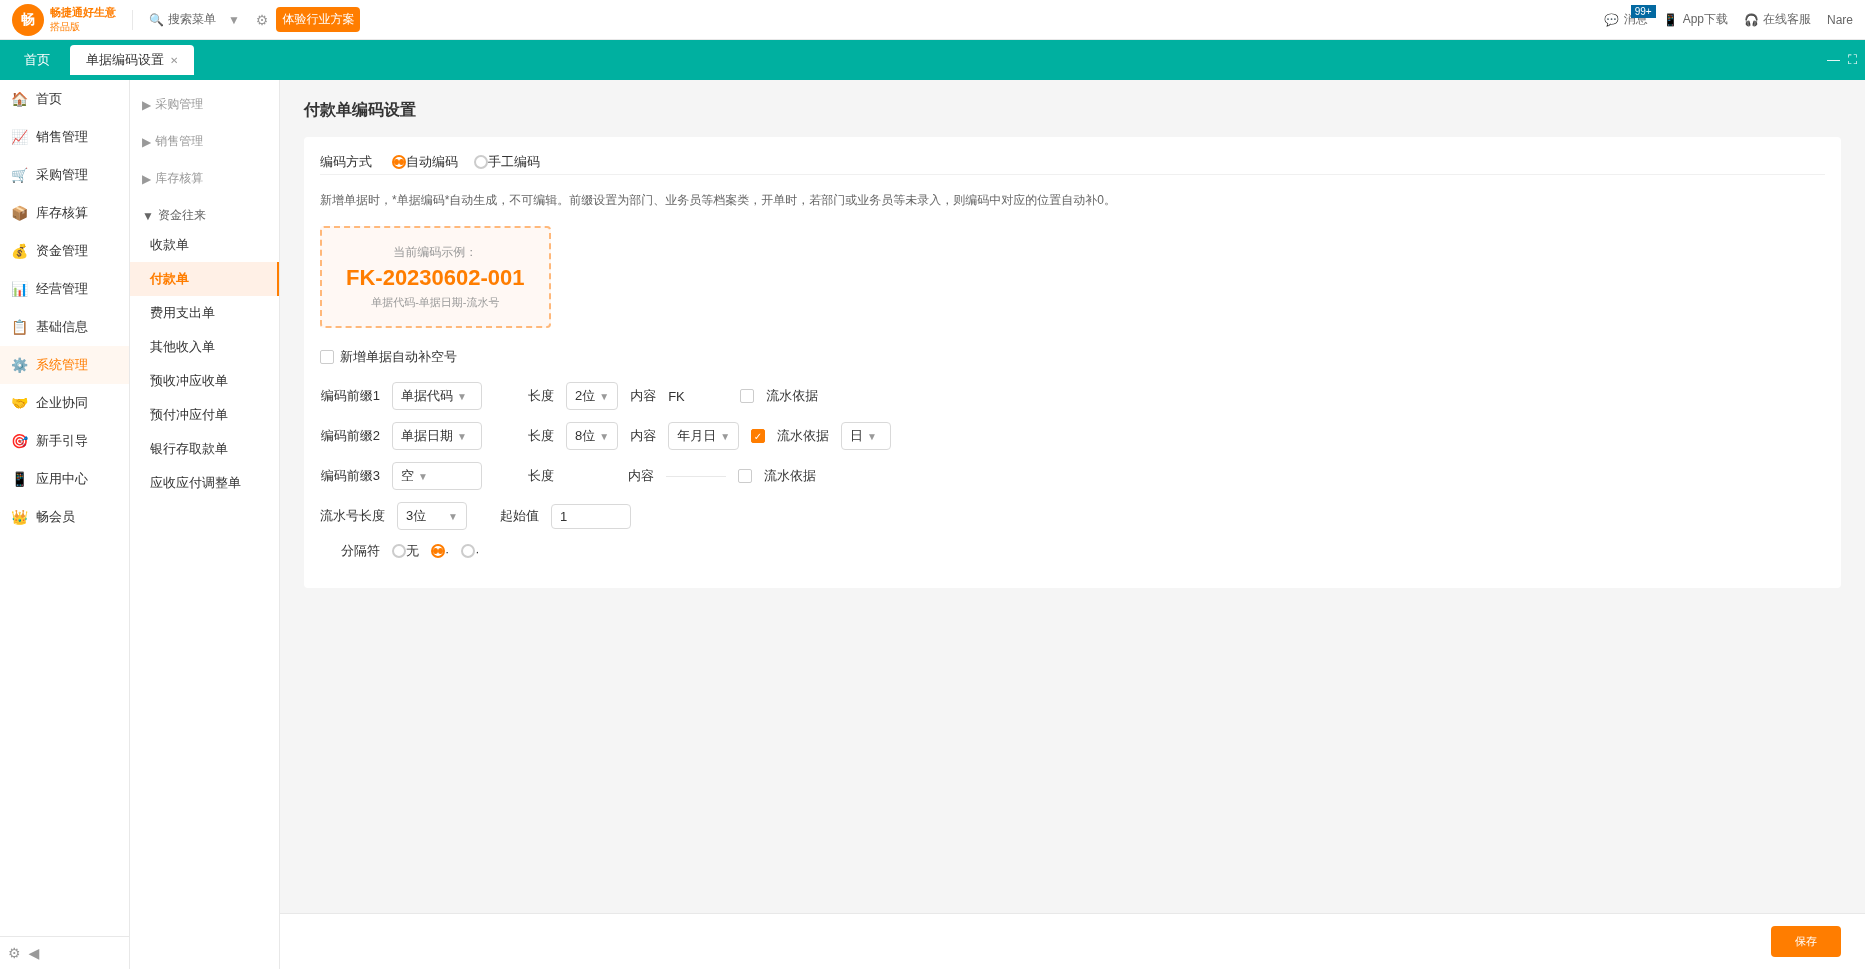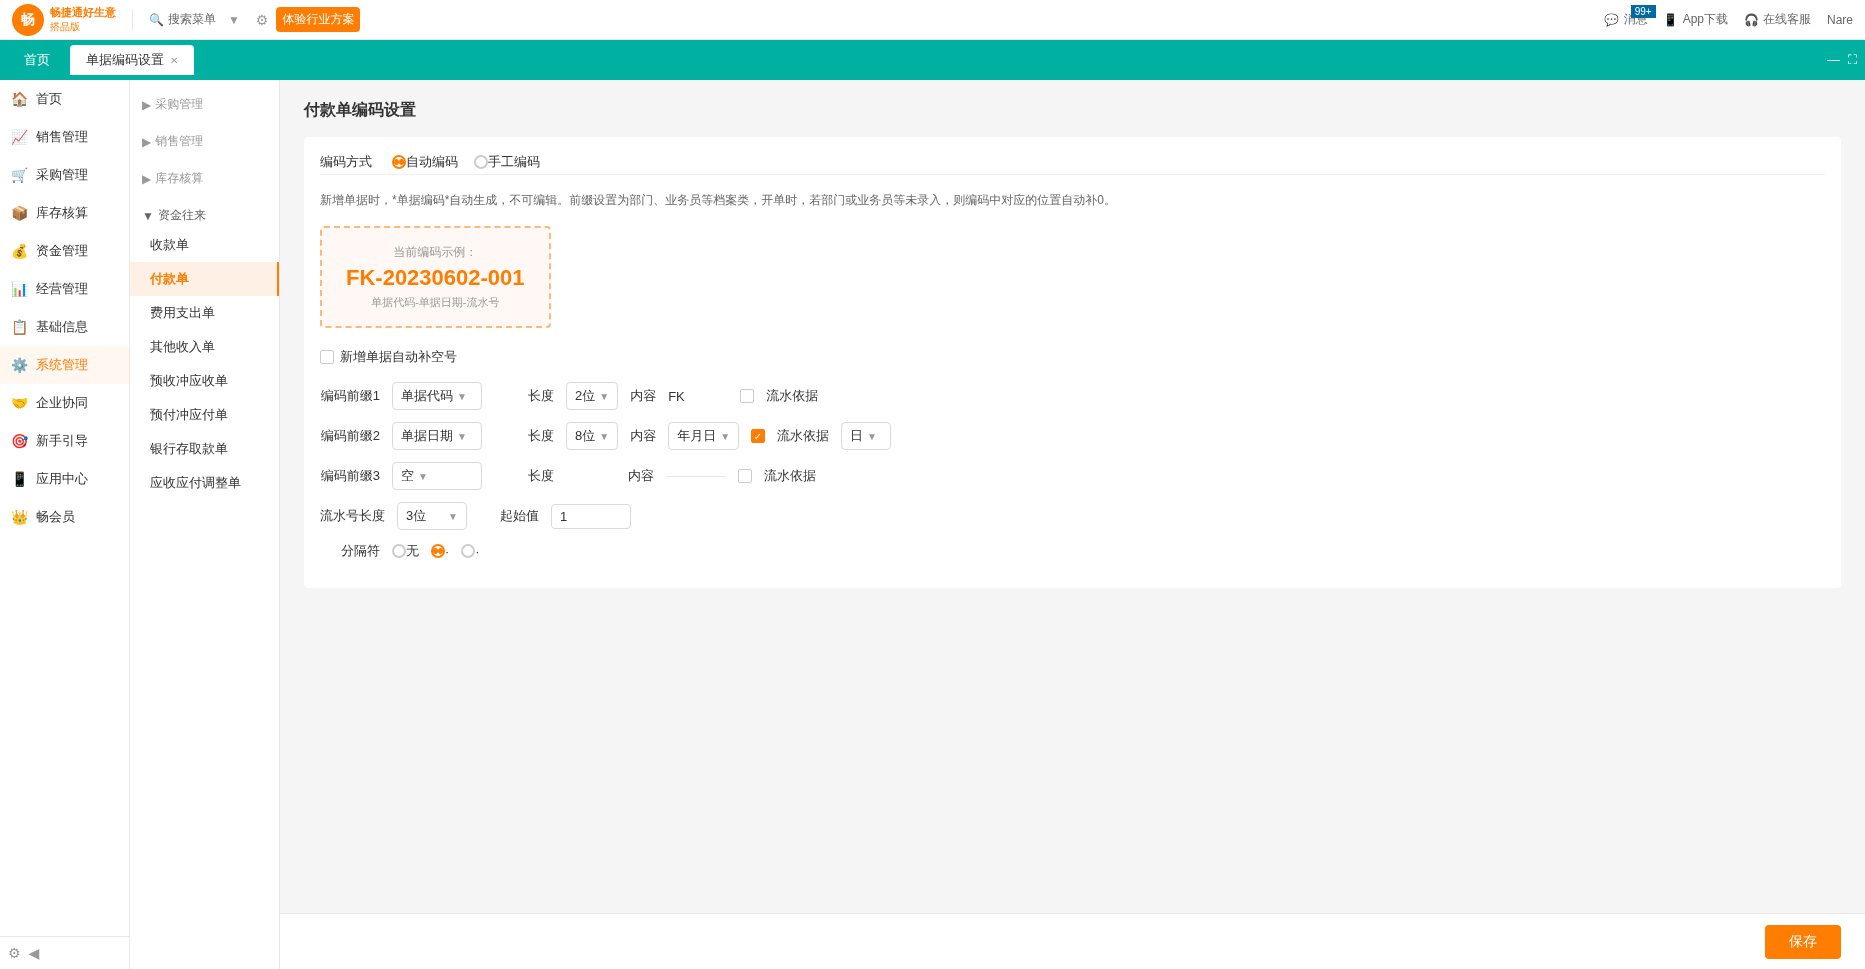--- a/index.html
+++ b/index.html
@@ -81,21 +81,21 @@
     .select-wide { min-width: 90px; }
     .select-medium { min-width: 70px; justify-content: space-between; }
     .select-narrow { min-width: 50px; }
     .input-medium { width: 70px; }
 
     
     .separator-row { display: flex; align-items: center; gap: 12px; margin-bottom: 12px; }
 
     
     .footer { height: 56px; background: #fff; border-top: 1px solid #e8e8e8; display: flex; align-items: center; justify-content: flex-end; padding: 0 24px; flex-shrink: 0; }
-    .save-btn { background: #ff7d00; color: white; border: none; padding: 8px 24px; border-radius: 4px; font-size: 14px; cursor: pointer; }
+    .save-btn { background: #ff7d00; color: white; border: none; padding: 8px 24px; border-radius: 4px; font-size: 11px; cursor: pointer; }
   </style>
 </head>
 <body>
 
 <div class="topbar">
   <div class="topbar-left">
     <div class="topbar-brand">
       <div class="brand-icon">畅</div>
       <div>
         <div style="font-size:11px;color:#ff7d00;font-weight:bold;">畅捷通好生意</div>

